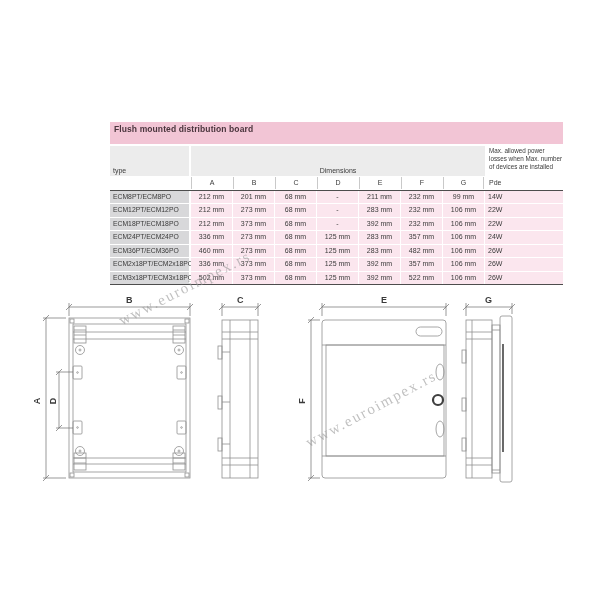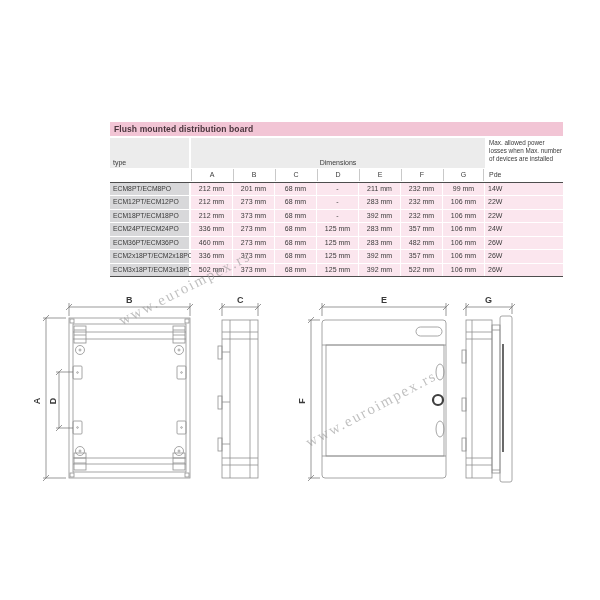--- a/index.html
+++ b/index.html
@@ -3,21 +3,21 @@
 <meta charset="utf-8">
 <style>
   html,body{margin:0;padding:0}
   body{
     width:600px;height:600px;background:#ffffff;position:relative;overflow:hidden;
     font-family:"Liberation Sans",sans-serif;color:#3a3a3a;
   }
   
   .tbl{position:absolute;left:110px;top:122px;width:453px}
   .title{
-    height:14px;line-height:14px;background:var(--title-bg,#f2c5d5);
+    height:22px;line-height:14px;background:var(--title-bg,#f2c5d5);
     color:#4a353d;font-size:8.5px;font-weight:bold;padding-left:4px;letter-spacing:.1px;
   }
   .hdr{position:relative;height:46px;border-bottom:1.5px solid var(--rule,#4d4d4d)}
   .h-type{
     position:absolute;left:0;top:2px;height:30px;width:79px;background:var(--header-bg,#ececec);
     font-size:7px;display:flex;align-items:flex-end;padding:0 0 2px 3px;box-sizing:border-box;
   }
   .h-dims{
     position:absolute;left:81px;top:2px;height:30px;width:294px;background:var(--header-bg,#ececec);
     font-size:7px;display:flex;align-items:flex-end;justify-content:center;padding-bottom:2px;box-sizing:border-box;

